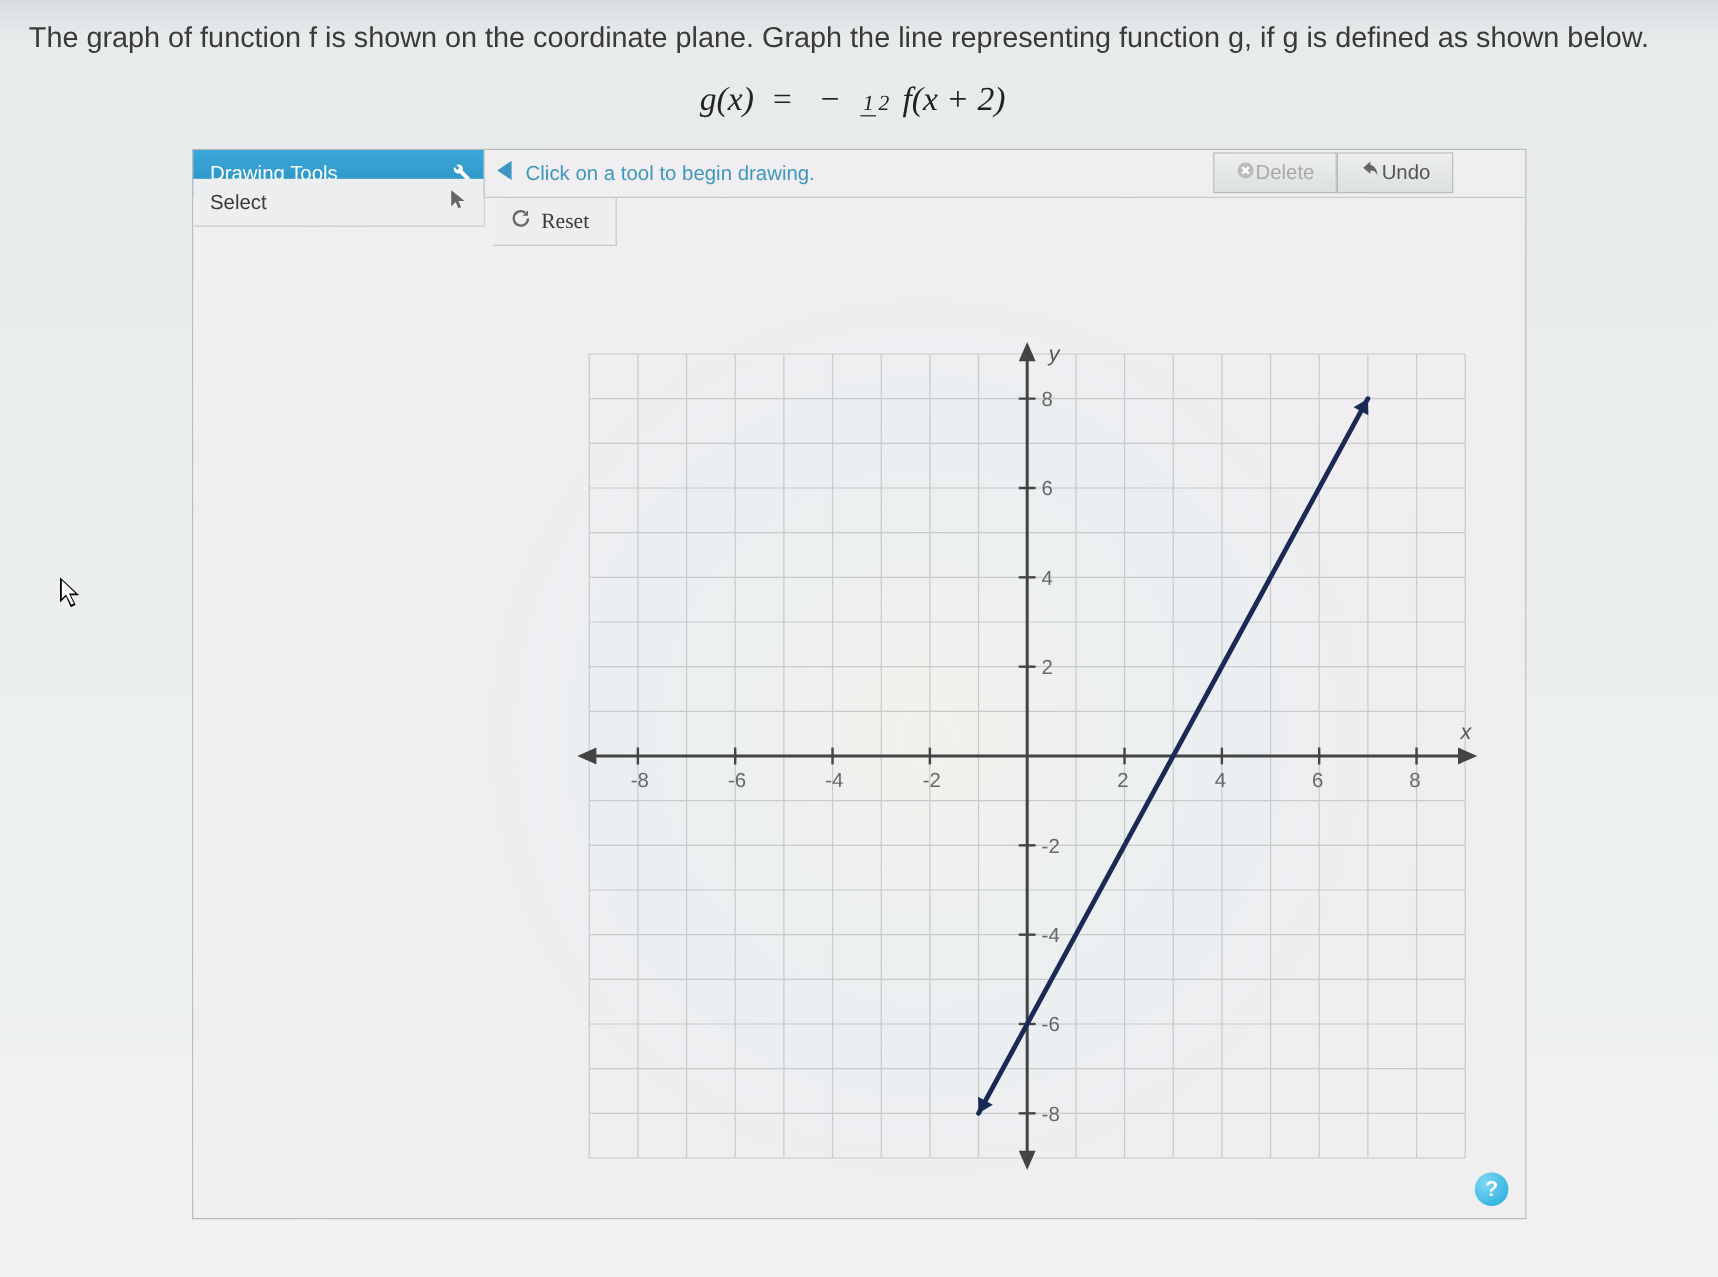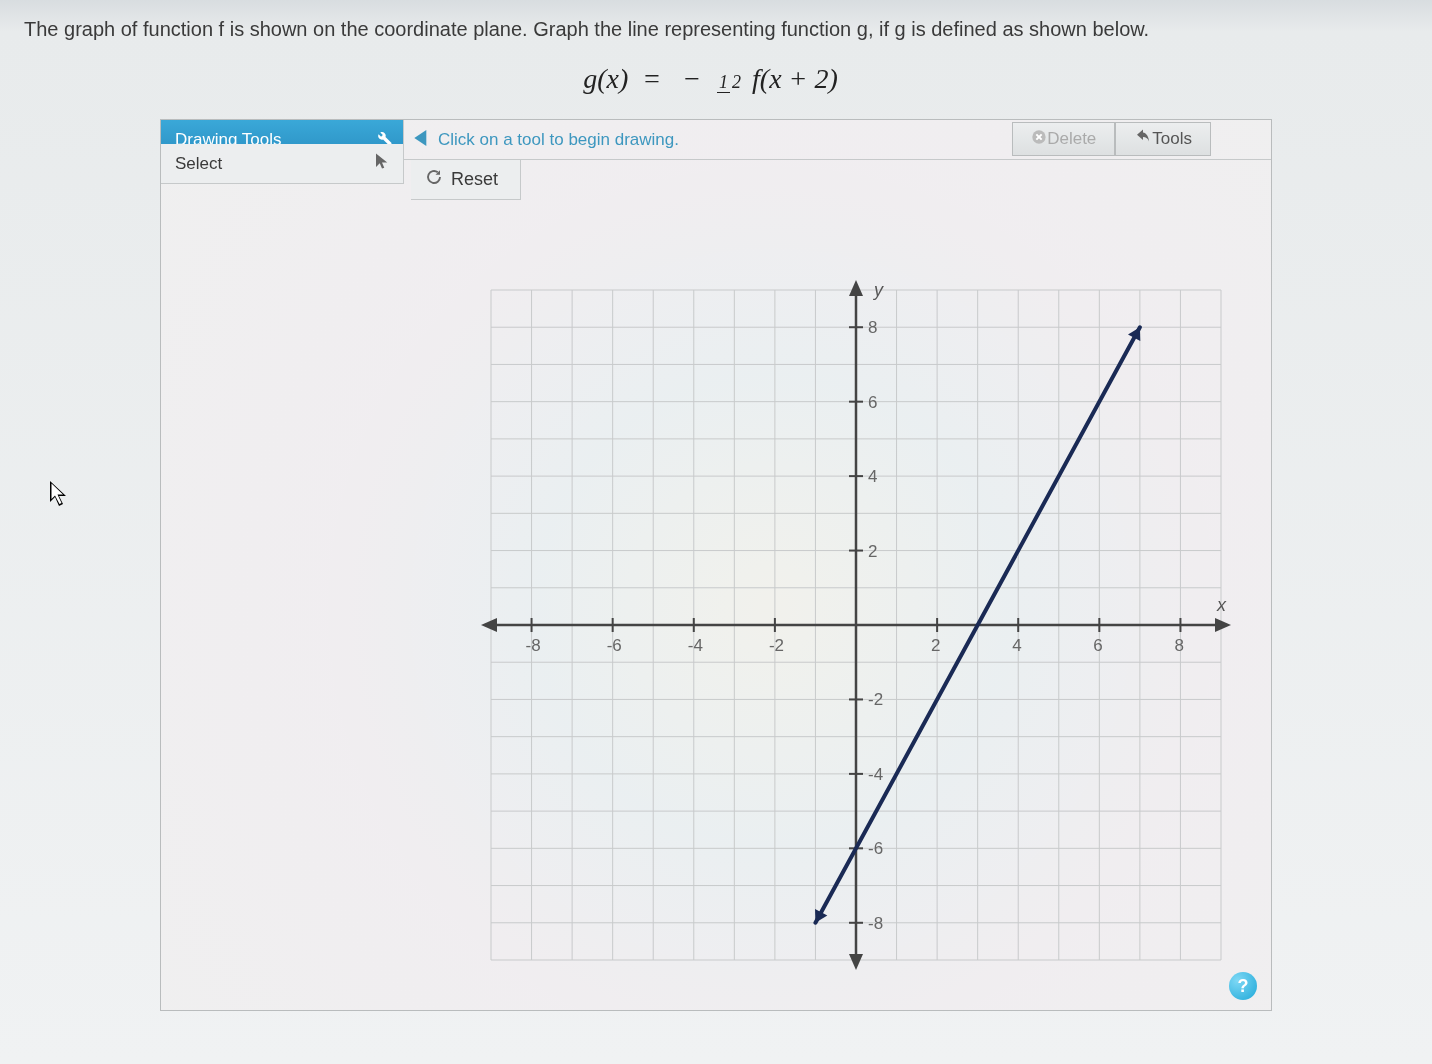--- a/index.html
+++ b/index.html
@@ -7,21 +7,21 @@
       background: linear-gradient(180deg, #d8dde0 0%, #e8ebec 3%, #f0f2f3 100%);
       font-family: Arial, Helvetica, sans-serif;
       width: 1432px;
       height: 1064px;
       overflow: hidden;
       position: relative;
     }
     .question {
       padding: 18px 24px 8px 24px;
       color: #3a3a3a;
-      font-size: 20px;
+      font-size: 24px;
       font-family: Verdana, Arial, sans-serif;
     }
     .formula {
       text-align: center;
       padding: 14px 11px 24px 0;
       font-family: 'Times New Roman', serif;
       font-style: italic;
       font-size: 28px;
       color: #222;
       font-weight: 500;
@@ -120,20 +120,21 @@
       align-items: center;
       gap: 8px;
       height: 40px;
       padding: 0 22px 0 14px;
       background: #eceeef;
       border-right: 1px solid #c6c9ca;
       border-bottom: 1px solid #c6c9ca;
       color: #3a3a3a;
       font-size: 18px;
       cursor: pointer;
+      font-family: Liberation Serif, serif;
     }
     .graph-area {
       position: absolute;
       left: 300px;
       top: 140px;
       width: 790px;
       height: 730px;
     }
     .help-badge {
       position: absolute;
@@ -208,21 +209,21 @@
               </svg>
           </span>
           <span>Delete</span>
         </div>
         <div class="btn">
           <span>
             <svg width="18" height="16" viewBox="0 0 24 20">
                 <path fill="#666" d="M12 4V0L4 7l8 7v-4c4 0 7 2 8 6 0-6-4-12-8-12z"></path>
               </svg>
           </span>
-          <span>Tools</span>
+          <span>Undo</span>
         </div>
       </div>
     </div>
   </div>
 
   <div class="sidebar" style="position:absolute;left:0;top:24px;">
     <div class="tool-row">
       <span>Select</span>
       <span>
         <svg width="18" height="18" viewBox="0 0 24 24">

